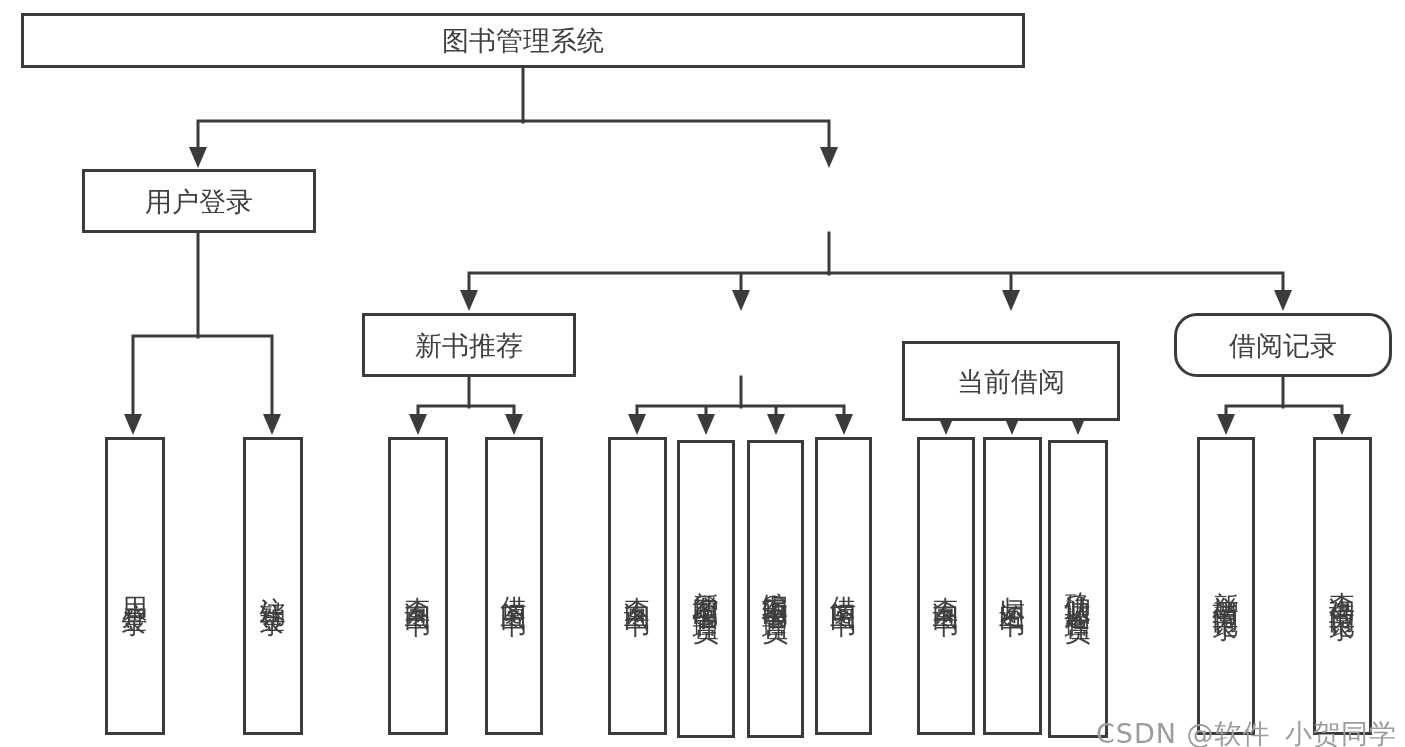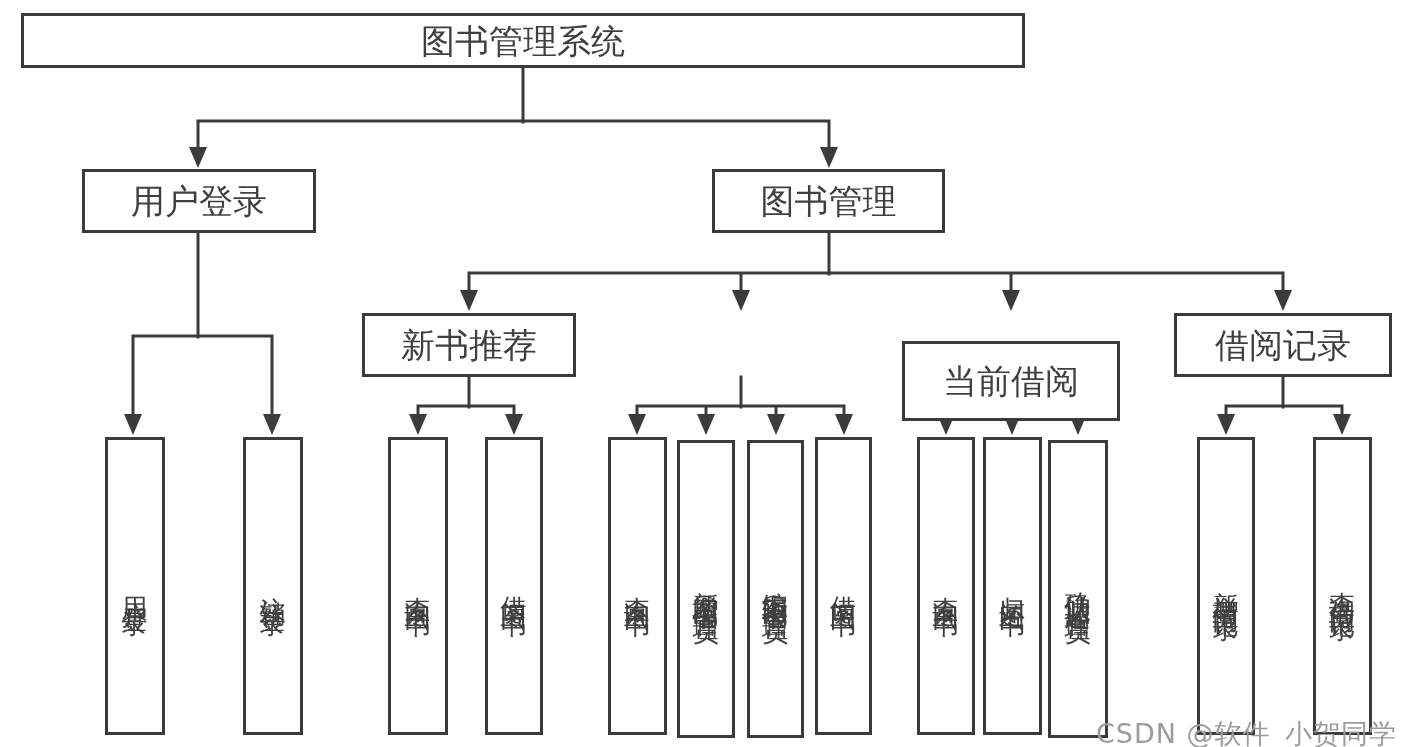--- a/index.html
+++ b/index.html
@@ -30,33 +30,33 @@
     z-index: 1;
   }
   .node {
     position: absolute;
     background: var(--background);
     border: 3px solid var(--line);
     color: var(--text);
     display: flex;
     align-items: center;
     justify-content: center;
-    font-size: 34px;
+    font-size: 27px;
     line-height: 1;
     z-index: 2;
     white-space: nowrap;
   }
   
   .n-root            { left: 21px;  top: 13px;  width: 1004px; height: 55px; }
   .n-user-login      { left: 82px;  top: 169px; width: 234px;  height: 64px; }
   .n-book-mgmt       { left: 712px; top: 169px; width: 233px;  height: 64px; }
   .n-new-book        { left: 362px; top: 313px; width: 214px;  height: 64px; }
   .n-book-borrow     { left: 634px; top: 313px; width: 214px;  height: 64px; }
   .n-current-borrow  { left: 902px; top: 329px; width: 218px;  height: 80px; margin-top: 12px; }
-  .n-borrow-record   { left: 1174px;top: 313px; width: 218px;  height: 64px; }
+  .n-borrow-record   { left: 1174px;top: 313px; width: 218px;  height: 64px; border-radius: 23px; }
   
   .vnode {
     position: absolute;
     top: 437px;
     height: 298px;
     background: var(--background);
     border: 3px solid var(--line);
     color: var(--text);
     writing-mode: vertical-rl;
     text-orientation: mixed;
@@ -153,21 +153,20 @@
       <polygon points="1003,414 1021,414 1012,435"></polygon>
       <polygon points="1069,414 1087,414 1078,435"></polygon>
       <polygon points="1217,414 1235,414 1226,435"></polygon>
       <polygon points="1333,414 1351,414 1342,435"></polygon>
     </g>
   </svg>
 
   <div class="node n-root">图书管理系统</div>
 
   <div class="node n-user-login">用户登录</div>
-  <div class="node n-book-mgmt">图书管理</div>
 
   <div class="node n-new-book">新书推荐</div>
   <div class="node n-current-borrow">当前借阅</div>
   <div class="node n-borrow-record">借阅记录</div>
 
   <div class="vnode v1">用户登录</div>
   <div class="vnode v2">注销登录</div>
 
   <div class="vnode v3">查询图书</div>
   <div class="vnode v4">借阅图书</div>

